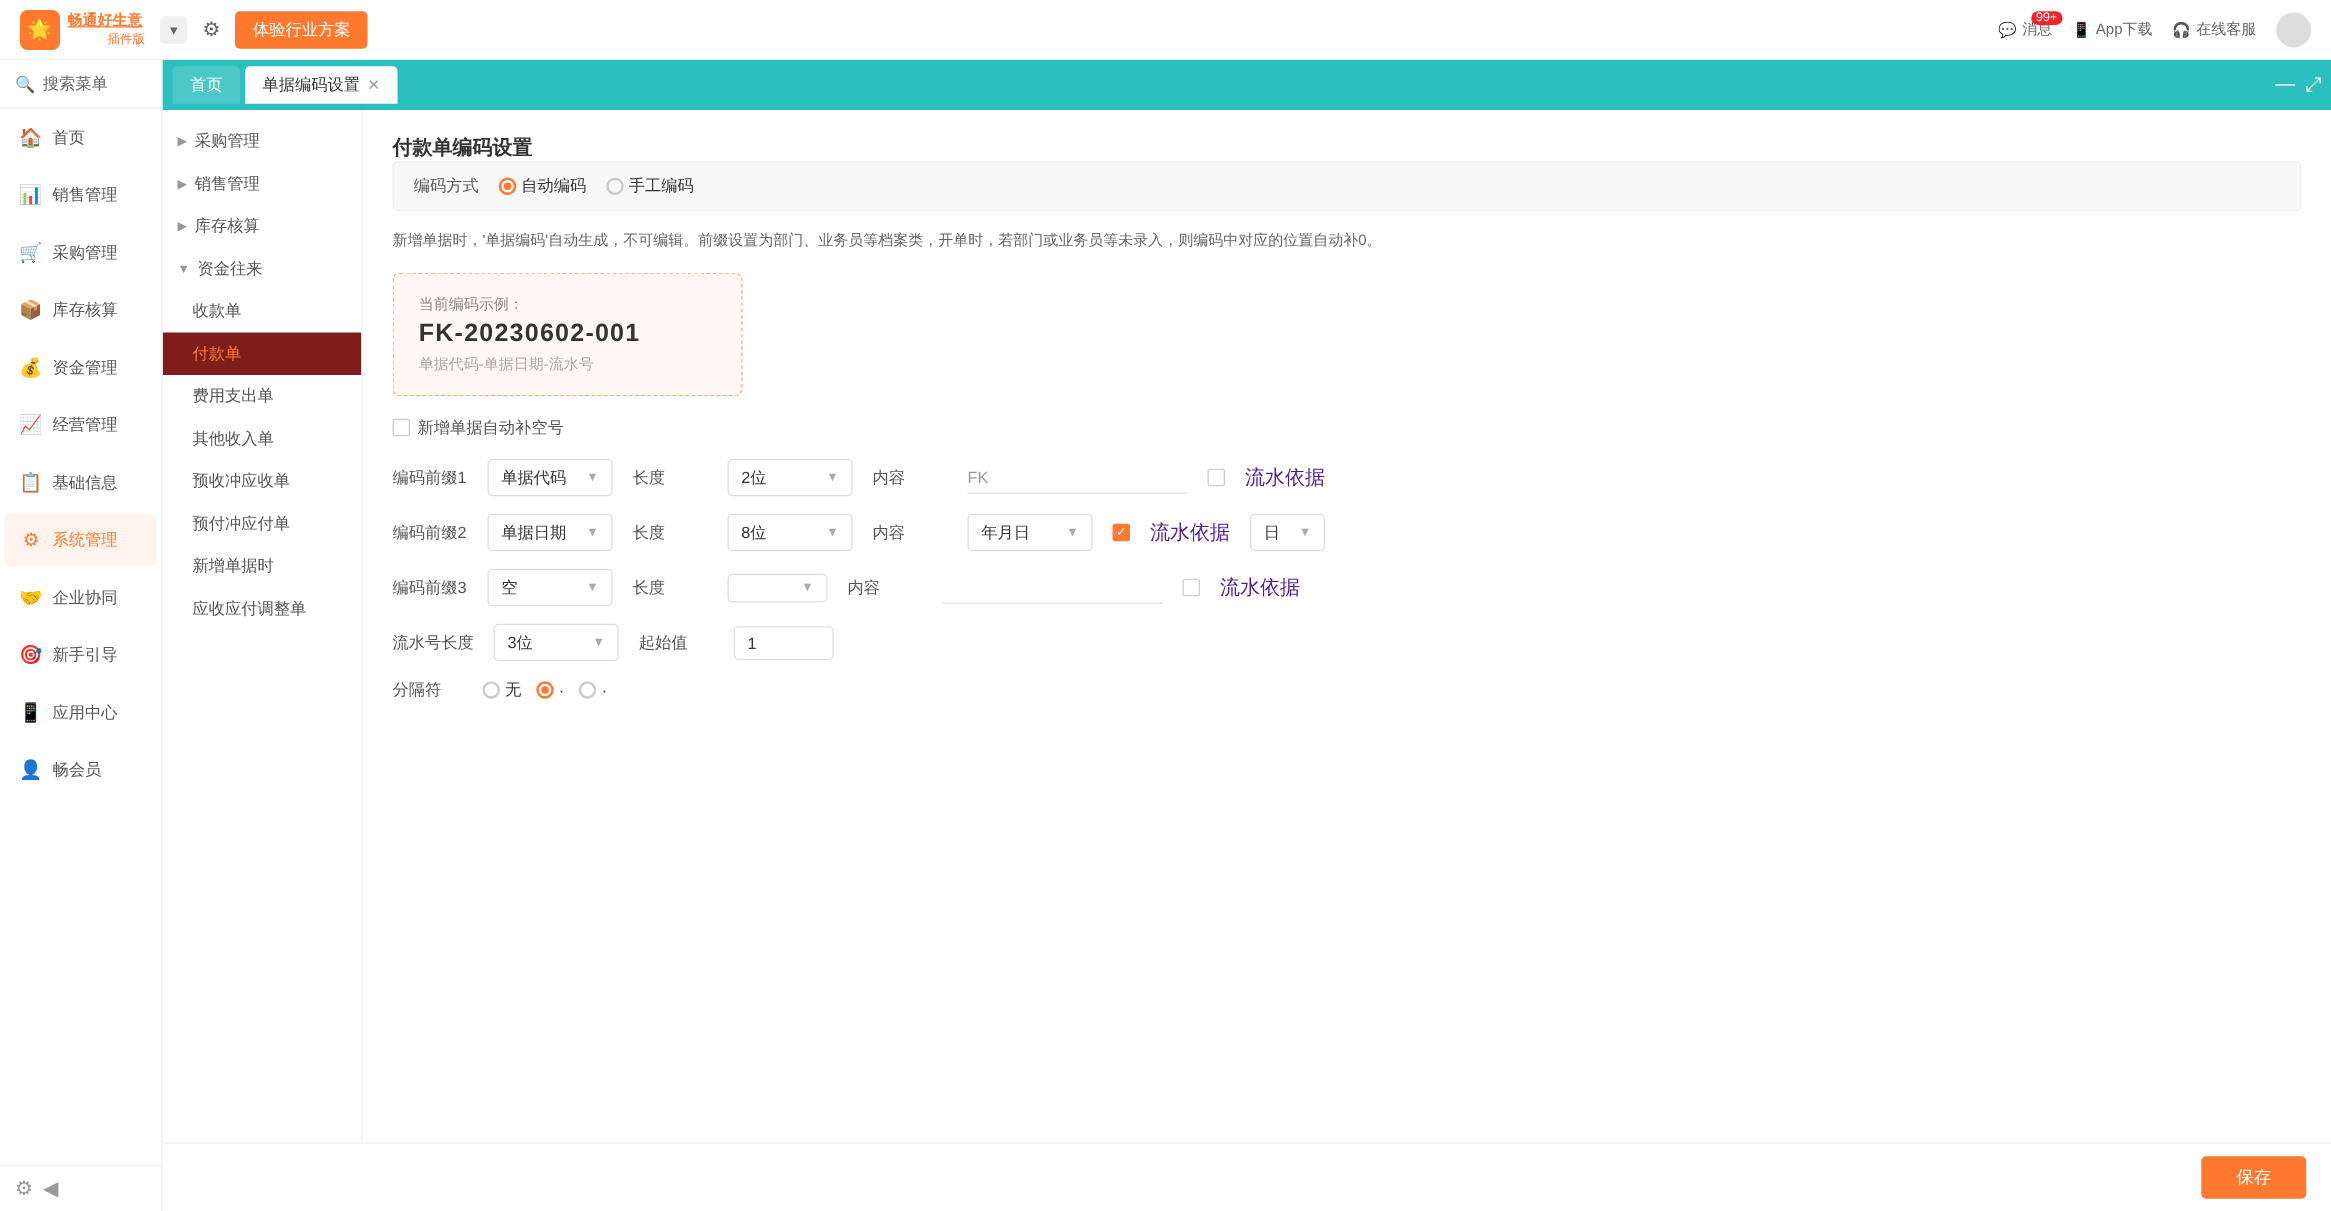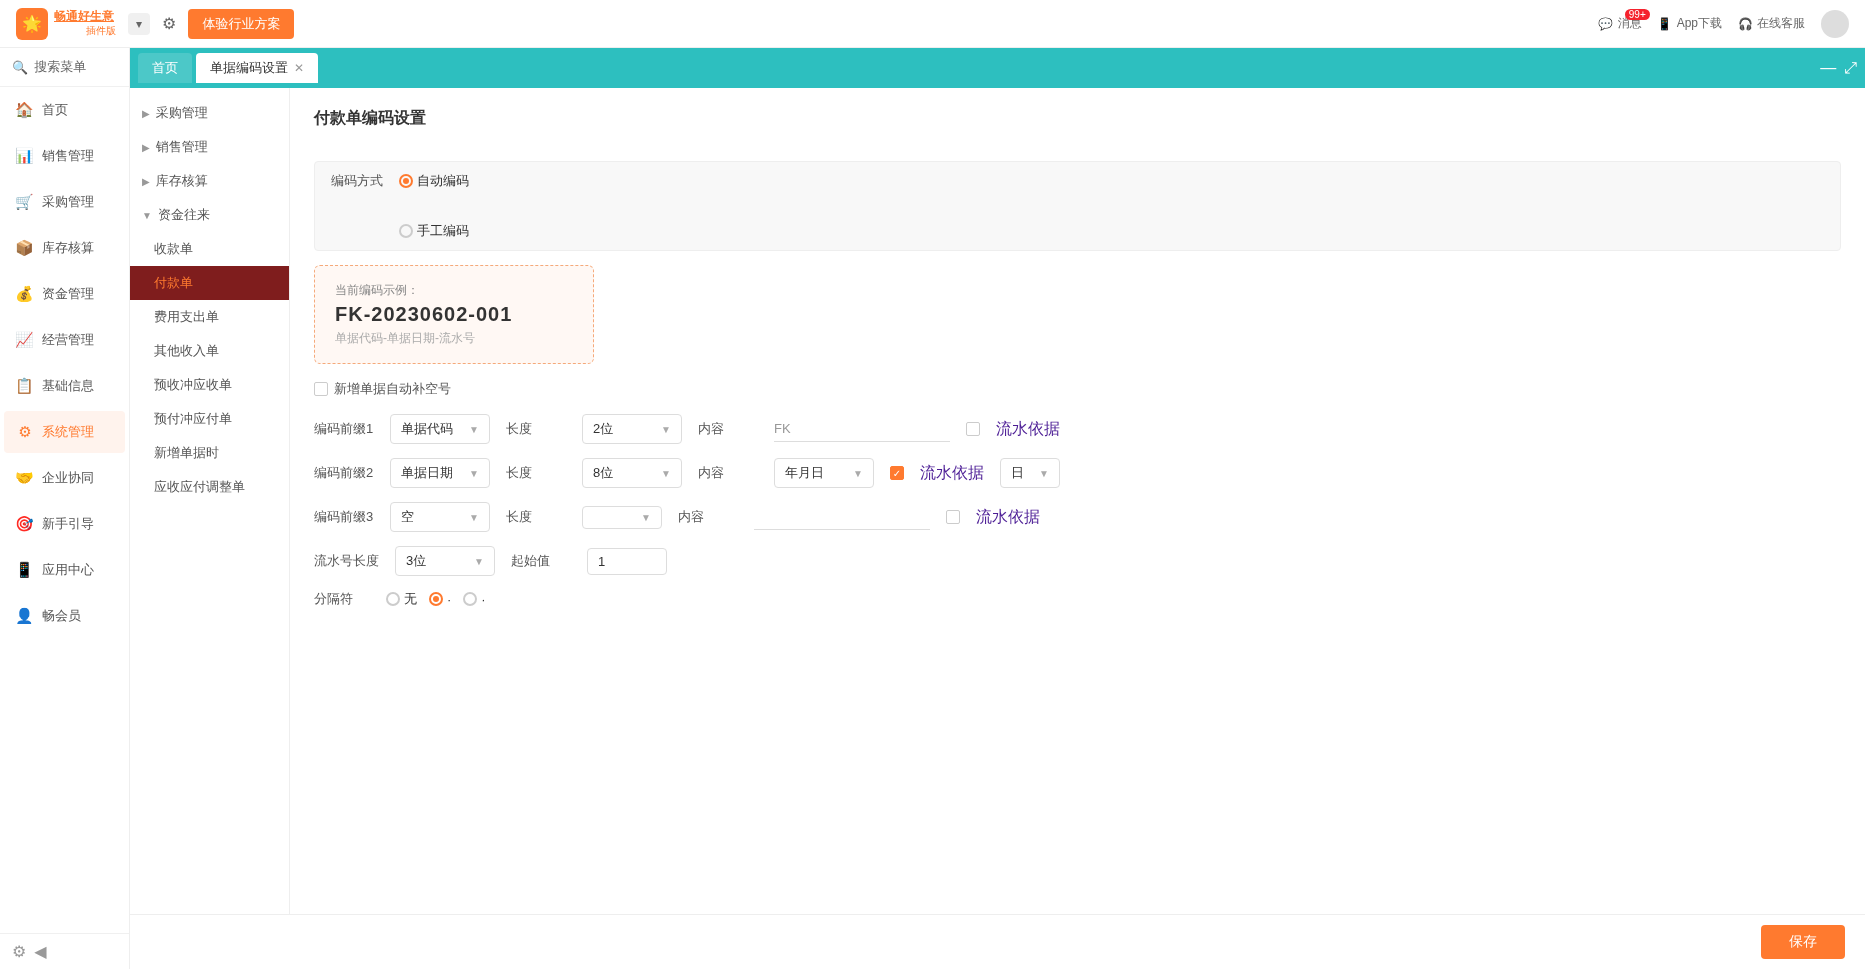--- a/index.html
+++ b/index.html
@@ -119,35 +119,35 @@
     }
     .menu-sub-item.active { color: #ff7a2f; background: #7f1d1d; font-weight: 500; }
 
     
     .form-area {
       flex: 1;
       padding: 20px 24px;
       overflow-y: auto;
       background: #fff;
     }
-    .page-title { font-size: 16px; font-weight: bold; color: #333; margin-bottom: 32px; }
+    .page-title { font-size: 16px; font-weight: bold; color: #333; margin-bottom: 0; }
 
     
     .encode-method {
       background: #f8f8f8;
       border: 1px solid #eee;
       border-radius: 4px;
       padding: 10px 16px;
       display: flex;
-      align-items: flex-start;
+      align-items: center;
       gap: 16px;
       margin-bottom: 14px;
     }
     .encode-label { font-size: 13px; color: #555; }
-    .radio-group { display: flex; align-items: center; gap: 32px; flex-direction: column; }
+    .radio-group { display: flex; align-items: center; gap: 16px; }
     .radio-item { display: flex; align-items: center; gap: 4px; font-size: 13px; color: #333; cursor: pointer; }
     .radio-circle {
       width: 14px; height: 14px; border-radius: 50%; border: 2px solid #ccc;
       display: flex; align-items: center; justify-content: center;
     }
     .radio-circle.checked { border-color: #ff7a2f; }
     .radio-circle.checked::after { content: ''; width: 6px; height: 6px; border-radius: 50%; background: #ff7a2f; }
 
     
     .info-text { font-size: 12px; color: #666; margin-bottom: 16px; line-height: 1.6; }
@@ -421,20 +421,21 @@
               <span>自动编码</span>
             </label>
             <label class="radio-item">
               <span class="radio-circle"></span>
               <span>手工编码</span>
             </label>
           </div>
         </div>
 
         
+        <div class="info-text">新增单据时，'单据编码'自动生成，不可编辑。前缀设置为部门、业务员等档案类，开单时，若部门或业务员等未录入，则编码中对应的位置自动补0。</div>
 
         
         <div class="code-preview">
           <div class="code-preview-label">当前编码示例：</div>
           <div class="code-preview-value">FK-20230602-001</div>
           <div class="code-preview-sub">单据代码-单据日期-流水号</div>
         </div>
 
         
         <div class="check-row">

